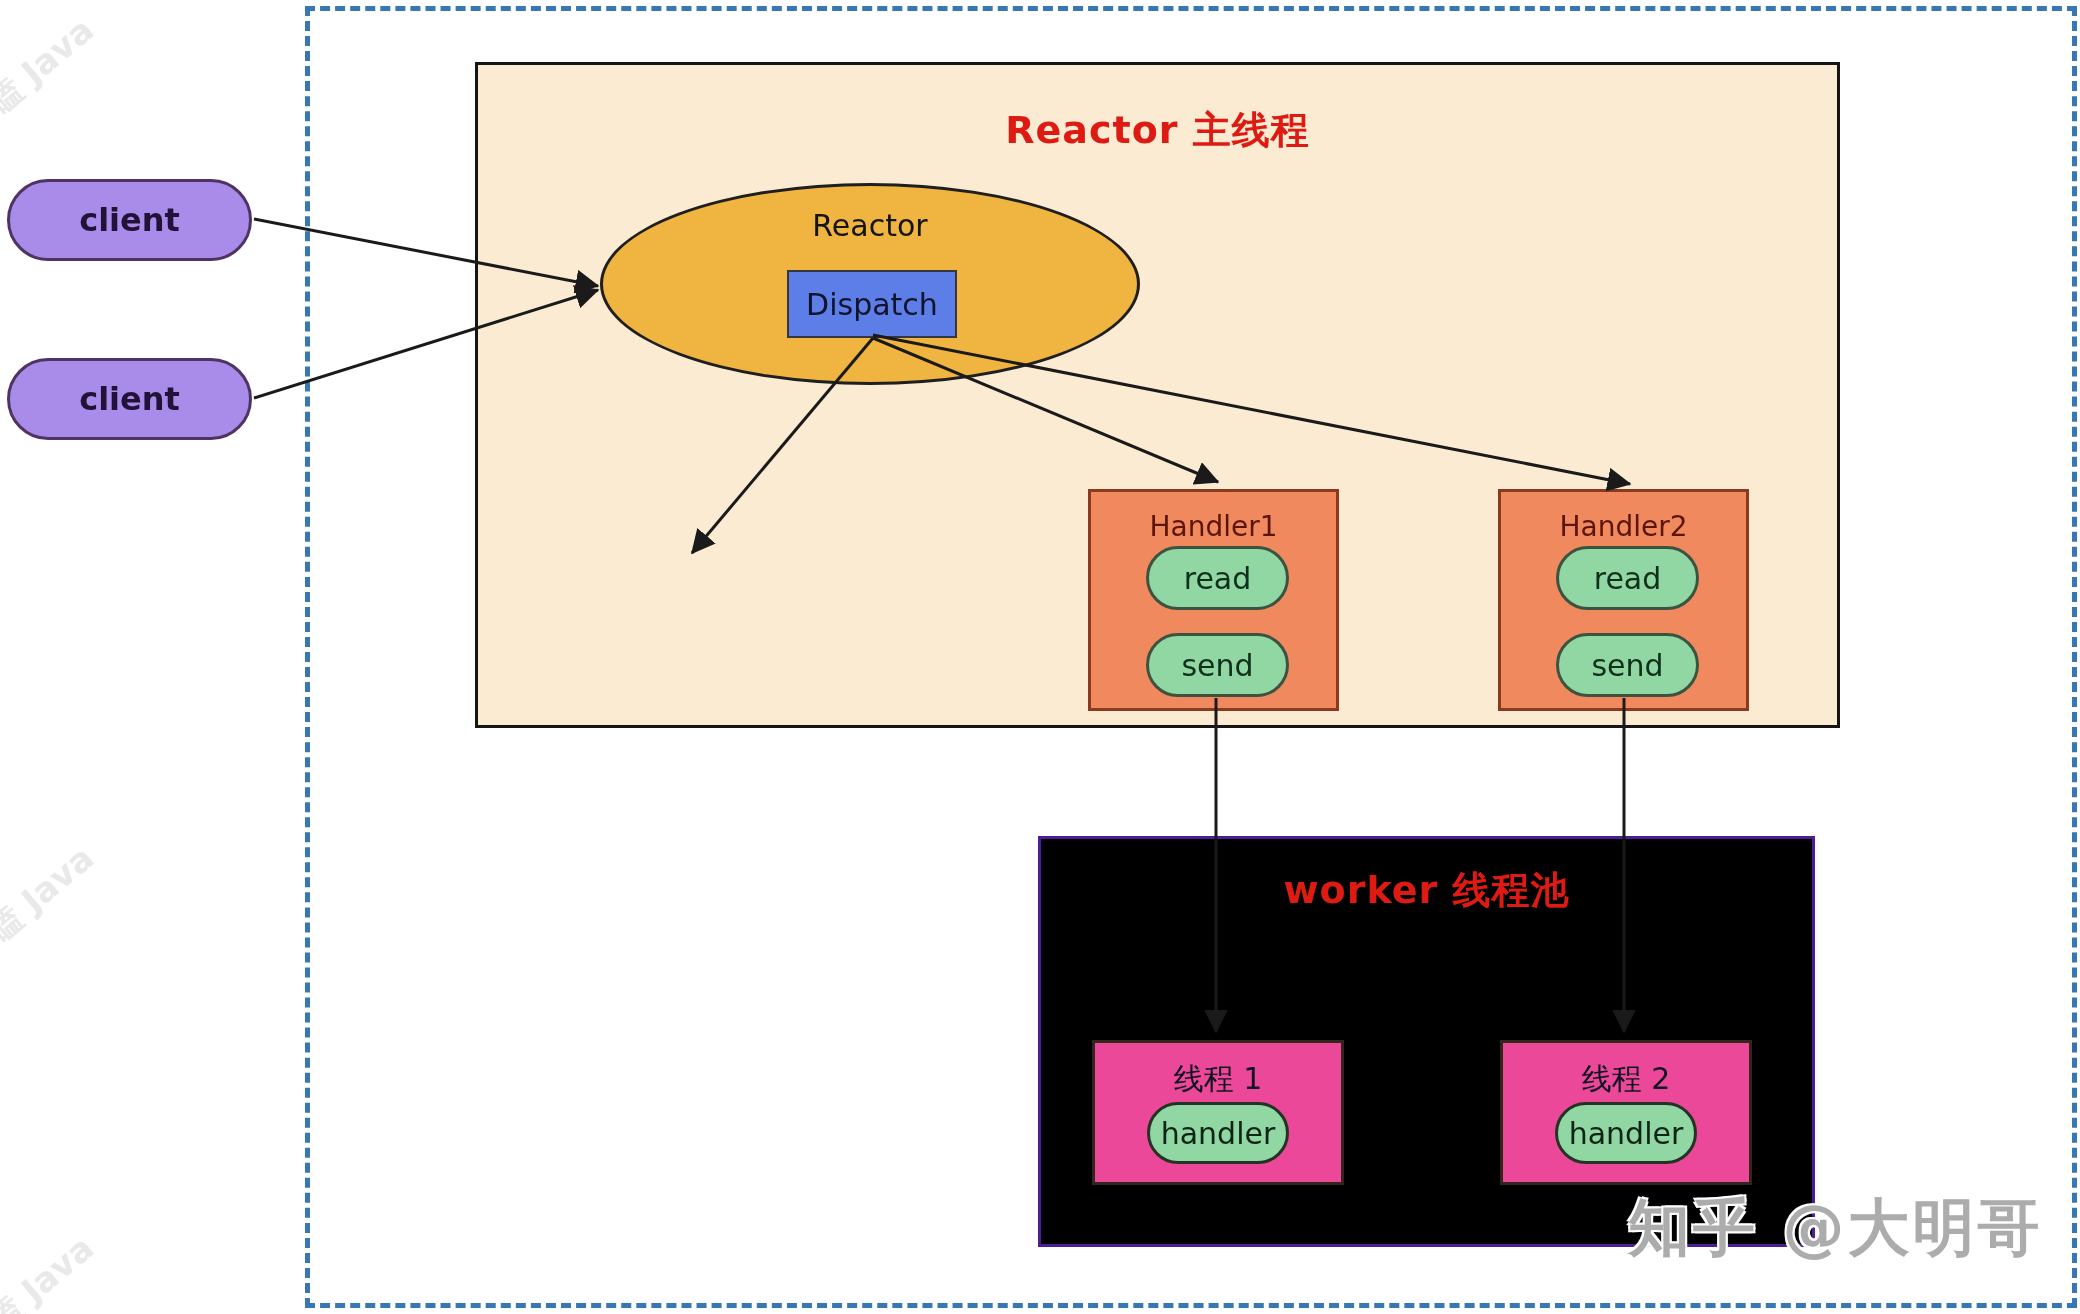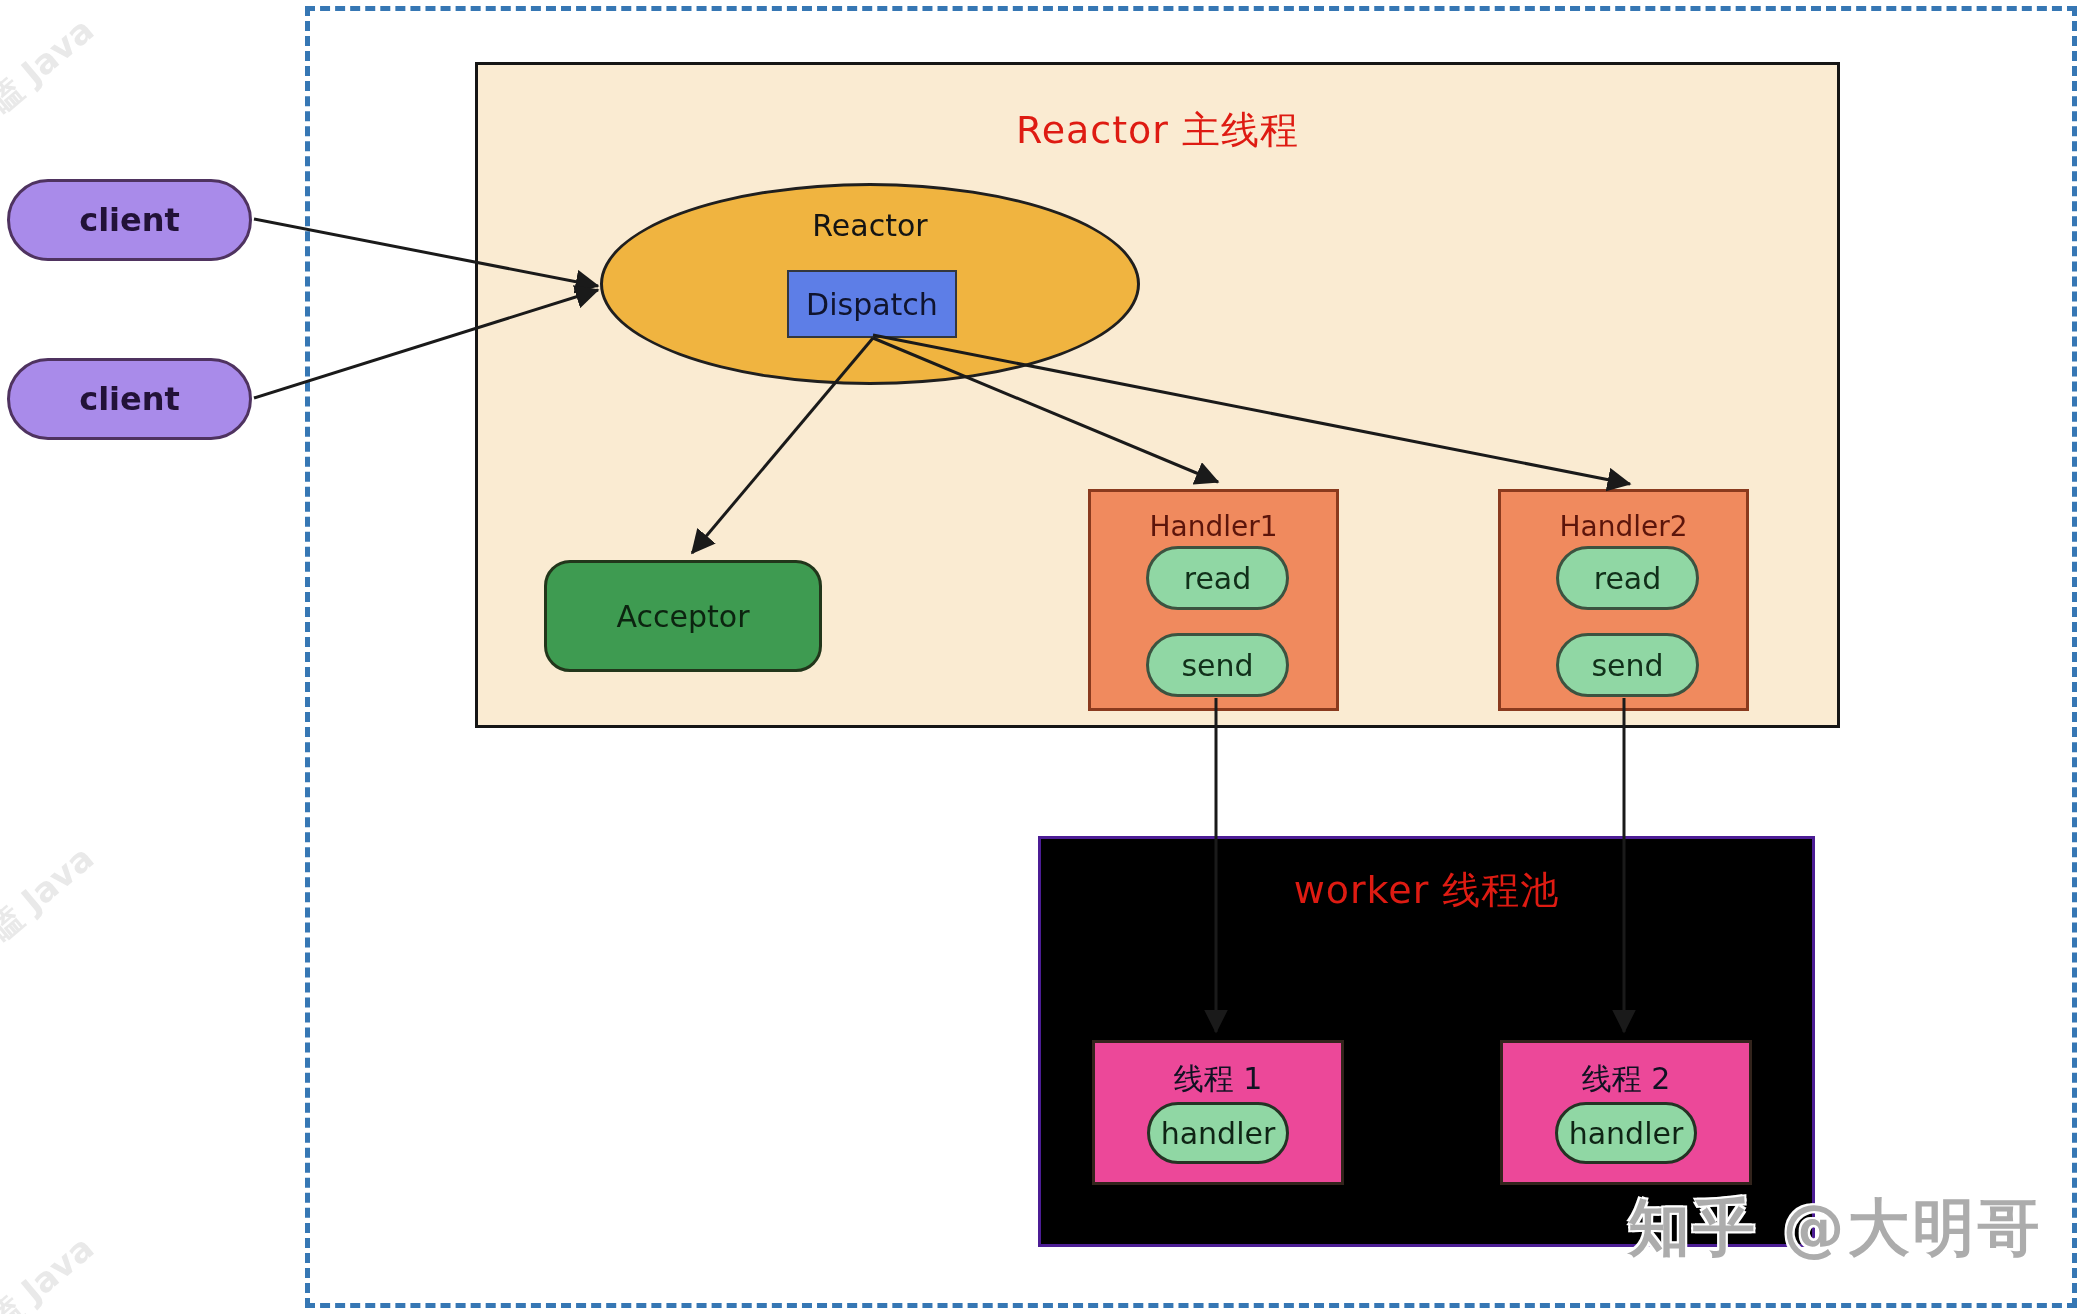--- a/index.html
+++ b/index.html
@@ -12,21 +12,21 @@
     position:absolute;left:305px;top:6px;width:1762px;height:1292px;
     border:5px dashed #3677B4;background:transparent;
   }
   
   .main-box{
     position:absolute;left:475px;top:62px;width:1365px;height:666px;
     background:#FAEBD2;border:3px solid #151515;box-sizing:border-box;
   }
   .region-title{
     position:absolute;left:0;right:0;text-align:center;
-    font-size:38px;font-weight:normal;color:#DE1B12;letter-spacing:1px;
+    font-size:38px;font-weight:bold;color:#DE1B12;letter-spacing:1px;
   }
   .main-title{top:40px;}
   .worker-title{top:26px;}
   
   .ellipse{
     position:absolute;left:600px;top:183px;width:540px;height:202px;
     background:#F0B440;border:3px solid #1F1F1F;border-radius:50%;box-sizing:border-box;
   }
   .reactor-label{
     position:absolute;left:0;right:0;top:22px;text-align:center;
@@ -120,21 +120,20 @@
 
   <div class="main-box">
     <div class="region-title main-title">Reactor 主线程</div>
   </div>
 
   <div class="ellipse">
     <div class="reactor-label">Reactor</div>
   </div>
   <div class="dispatch">Dispatch</div>
 
-  <div class="acceptor">Acceptor</div>
 
   <div class="handler handler-1">
     <div class="handler-title">Handler1</div>
     <div class="pill pill-read">read</div>
     <div class="pill pill-send">send</div>
   </div>
 
   <div class="handler handler-2">
     <div class="handler-title">Handler2</div>
     <div class="pill pill-read">read</div>

